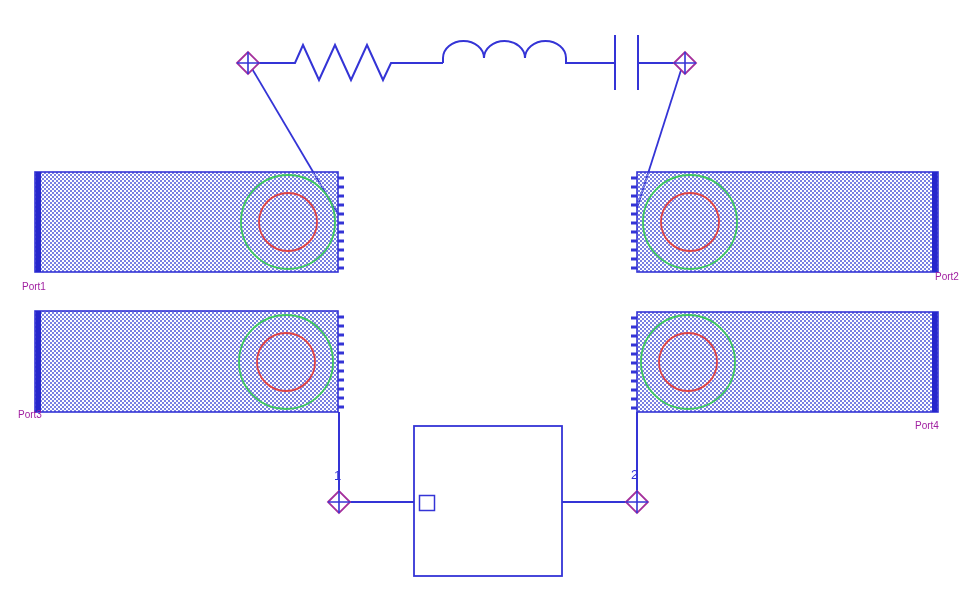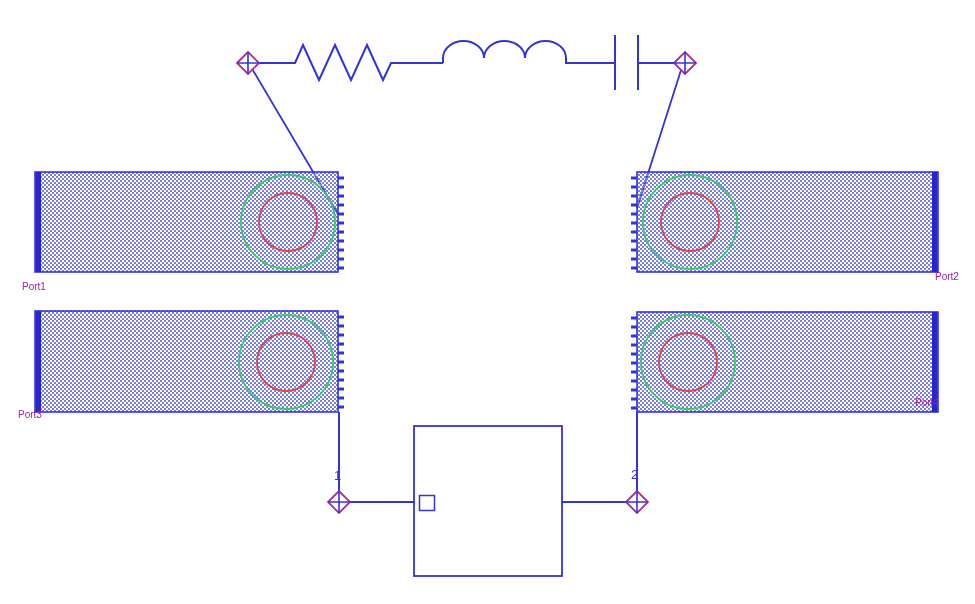--- a/index.html
+++ b/index.html
@@ -117,17 +117,17 @@
 
     <g>
       <rect class="box" x="414" y="426" width="148" height="150"></rect>
       <rect class="box" x="419.5" y="495.5" width="15" height="15" style="stroke-width:1.5"></rect>
     </g>
   </svg>
 
   <span class="plabel" style="left:22px;top:280px">Port1</span>
   <span class="plabel" style="left:935px;top:270px">Port2</span>
   <span class="plabel" style="left:18px;top:408px">Port3</span>
-  <span class="plabel" style="left:915px;top:396px">Port4</span>
+  <span class="plabel" style="left:915px;top:419px">Port4</span>
   <span class="pin" style="left:334px;top:469px">1</span>
   <span class="pin" style="left:631px;top:468px">2</span>
 
 </div>
 
 </body></html>

